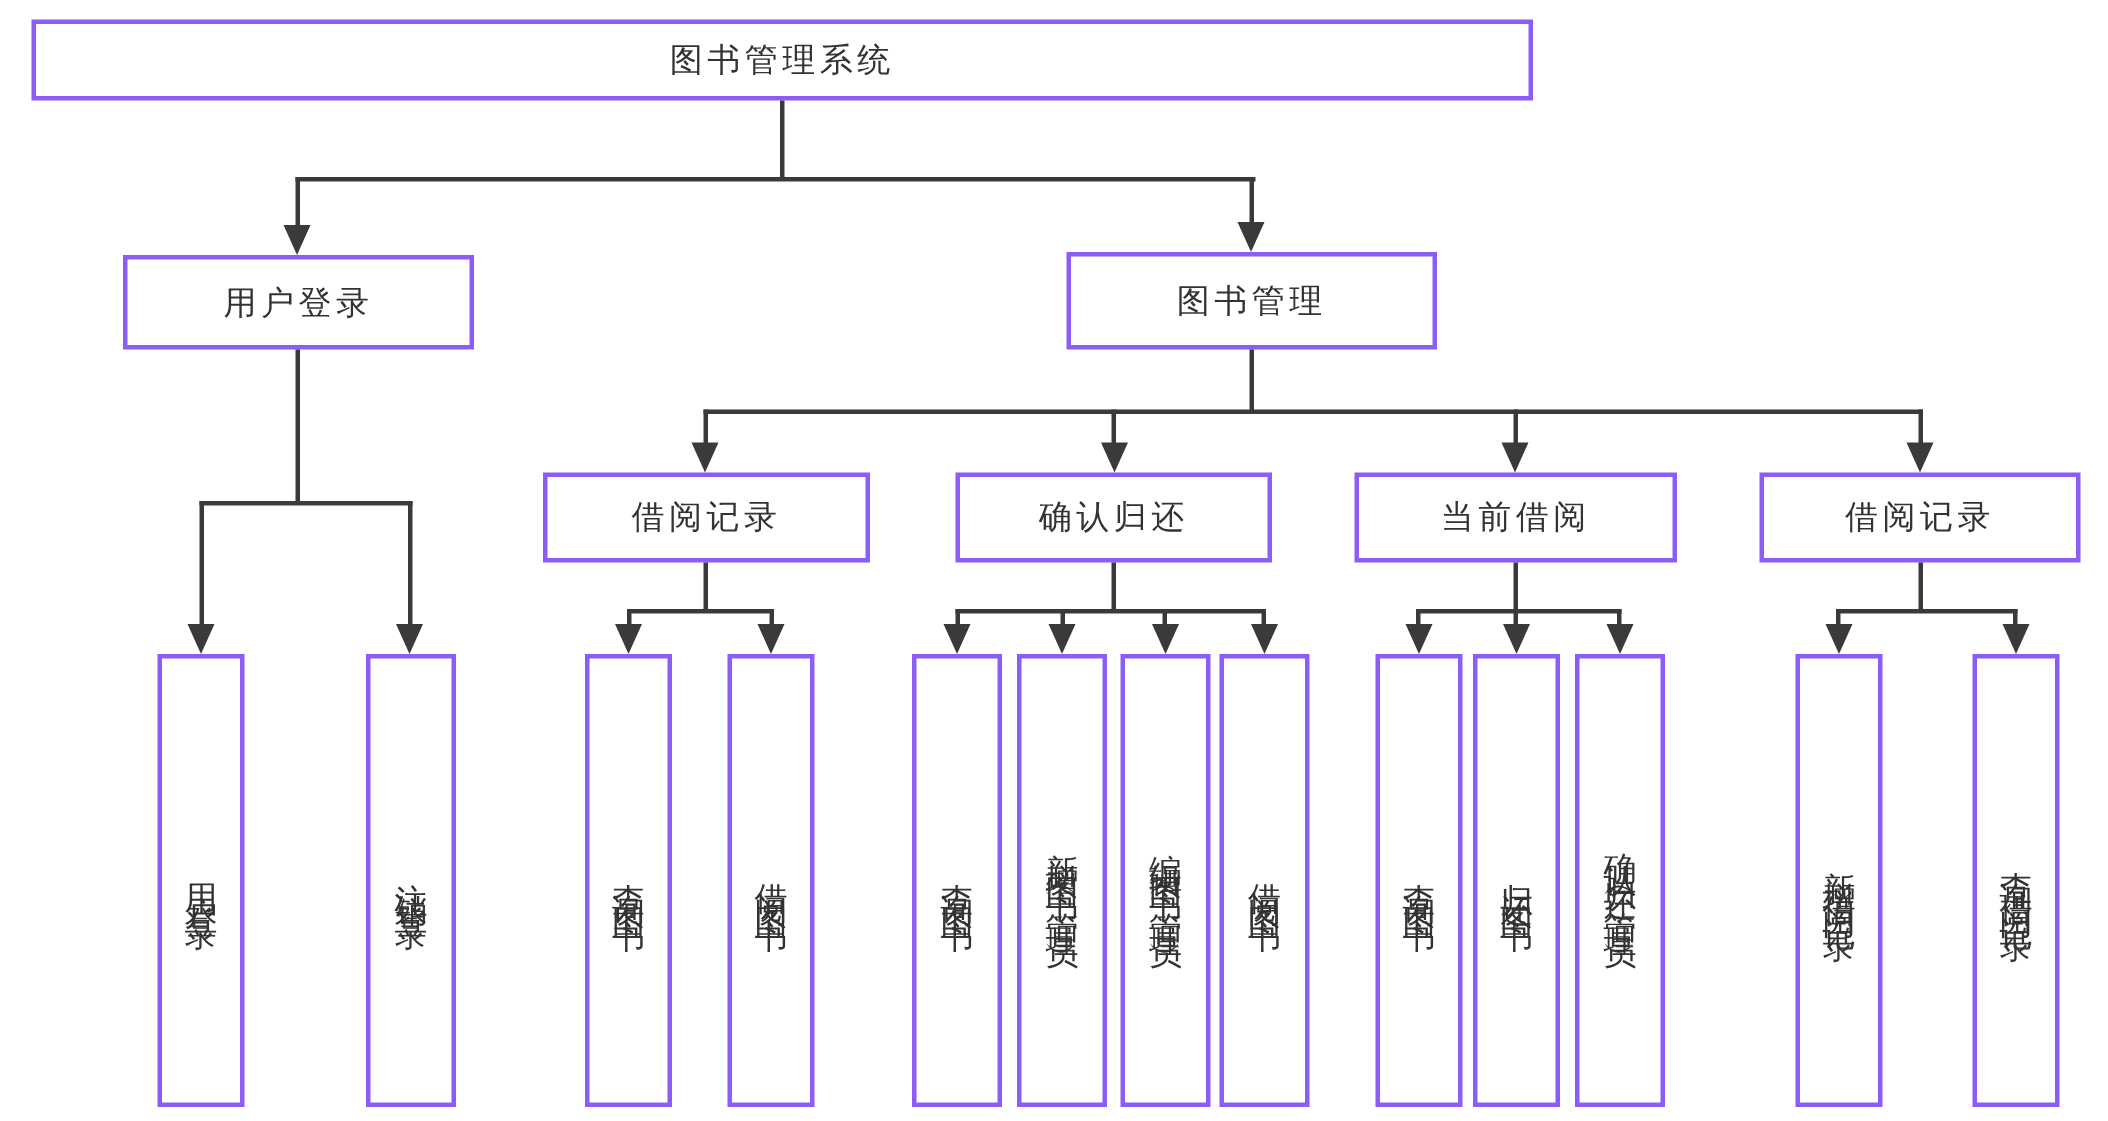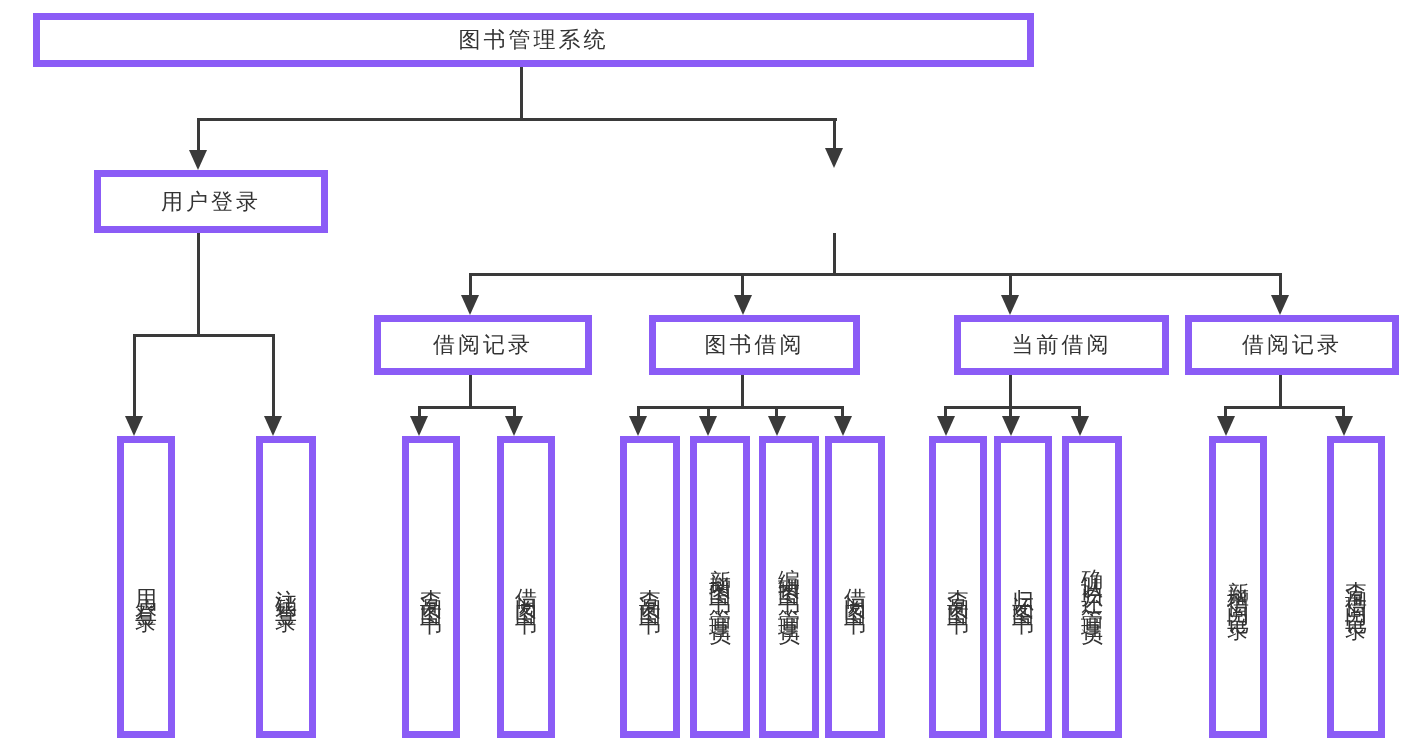--- a/index.html
+++ b/index.html
@@ -8,26 +8,25 @@
     width: 1405px;
     height: 747px;
     background: #ffffff;
     font-family: "Liberation Sans", sans-serif;
     overflow: hidden;
   }
   .box {
     position: absolute;
     box-sizing: border-box;
     background: #ffffff;
-    border: 7px solid #8b5cf6;
+    border: 3px solid #8b5cf6;
     display: flex;
     align-items: center;
     justify-content: center;
     color: #333333;
-    margin-left: 12px;
   }
   .hlabel {
     font-size: 22px;
     letter-spacing: 3px;
     color: #333333;
     white-space: nowrap;
   }
   .leaf { top: 436px; height: 302px; }
   .vtext {
     writing-mode: vertical-rl;
@@ -61,28 +60,31 @@
 
 <div class="canvas">
 
   <div class="box" style="left:21px; top:13px; width:1001px; height:54px;">
     <span class="hlabel">图书管理系统</span>
   </div>
 
   <div class="box" style="left:82px; top:170px; width:234px; height:63px;">
     <span class="hlabel">用户登录</span>
   </div>
+  <div class="box" style="left:711px; top:168px; width:247px; height:65px;">
+    <span class="hlabel">图书管理</span>
+  </div>
 
   <div class="box" style="left:362px; top:315px; width:218px; height:60px;">
     <span class="hlabel">借阅记录</span>
   </div>
   <div class="box" style="left:637px; top:315px; width:211px; height:60px;">
-    <span class="hlabel">图书借阅</span>
+    <span class="hlabel">确认归还</span>
   </div>
-  <div class="box" style="left:942px; top:315px; width:215px; height:60px;">
+  <div class="box" style="left:903px; top:315px; width:215px; height:60px;">
     <span class="hlabel">当前借阅</span>
   </div>
   <div class="box" style="left:1173px; top:315px; width:214px; height:60px;">
     <span class="hlabel">借阅记录</span>
   </div>
 
   <div class="box leaf" style="left:105px; width:58px;">
     <span class="vtext">用户登录</span>
   </div>
   <div class="box leaf" style="left:244px; width:60px;">

